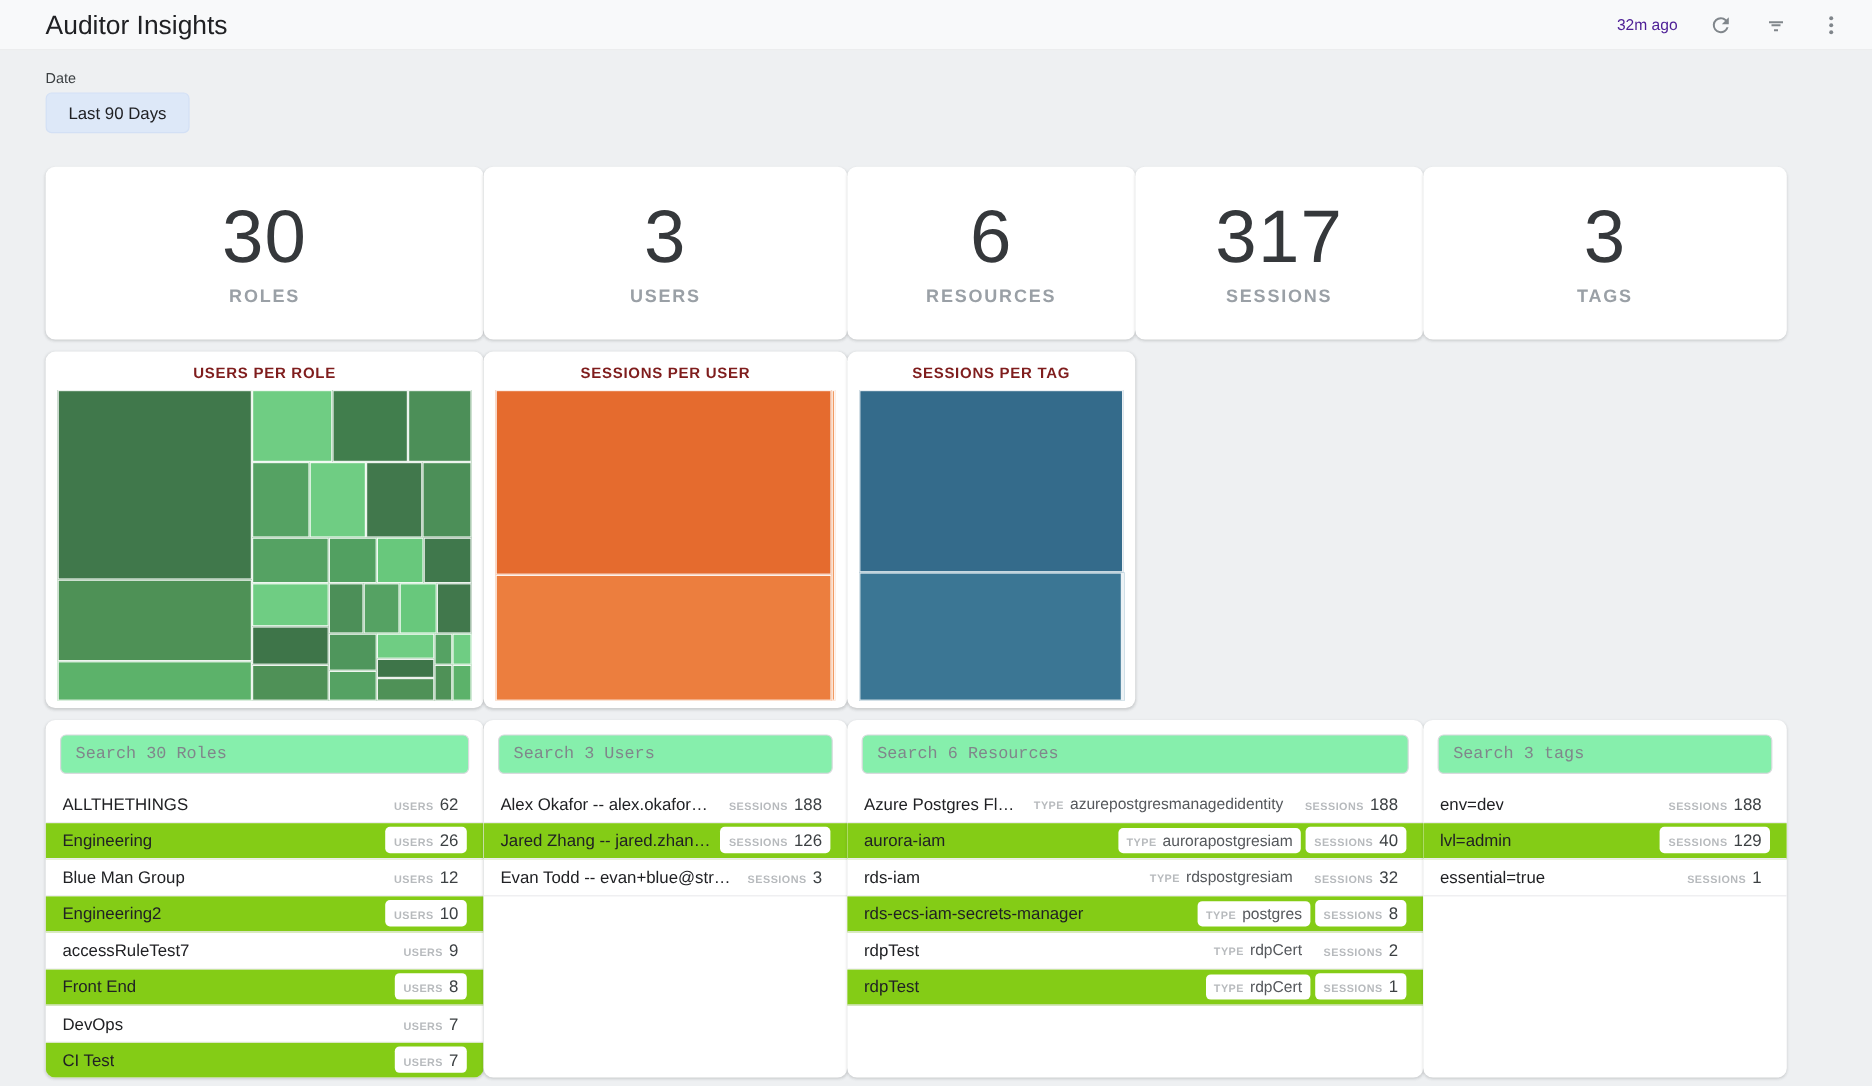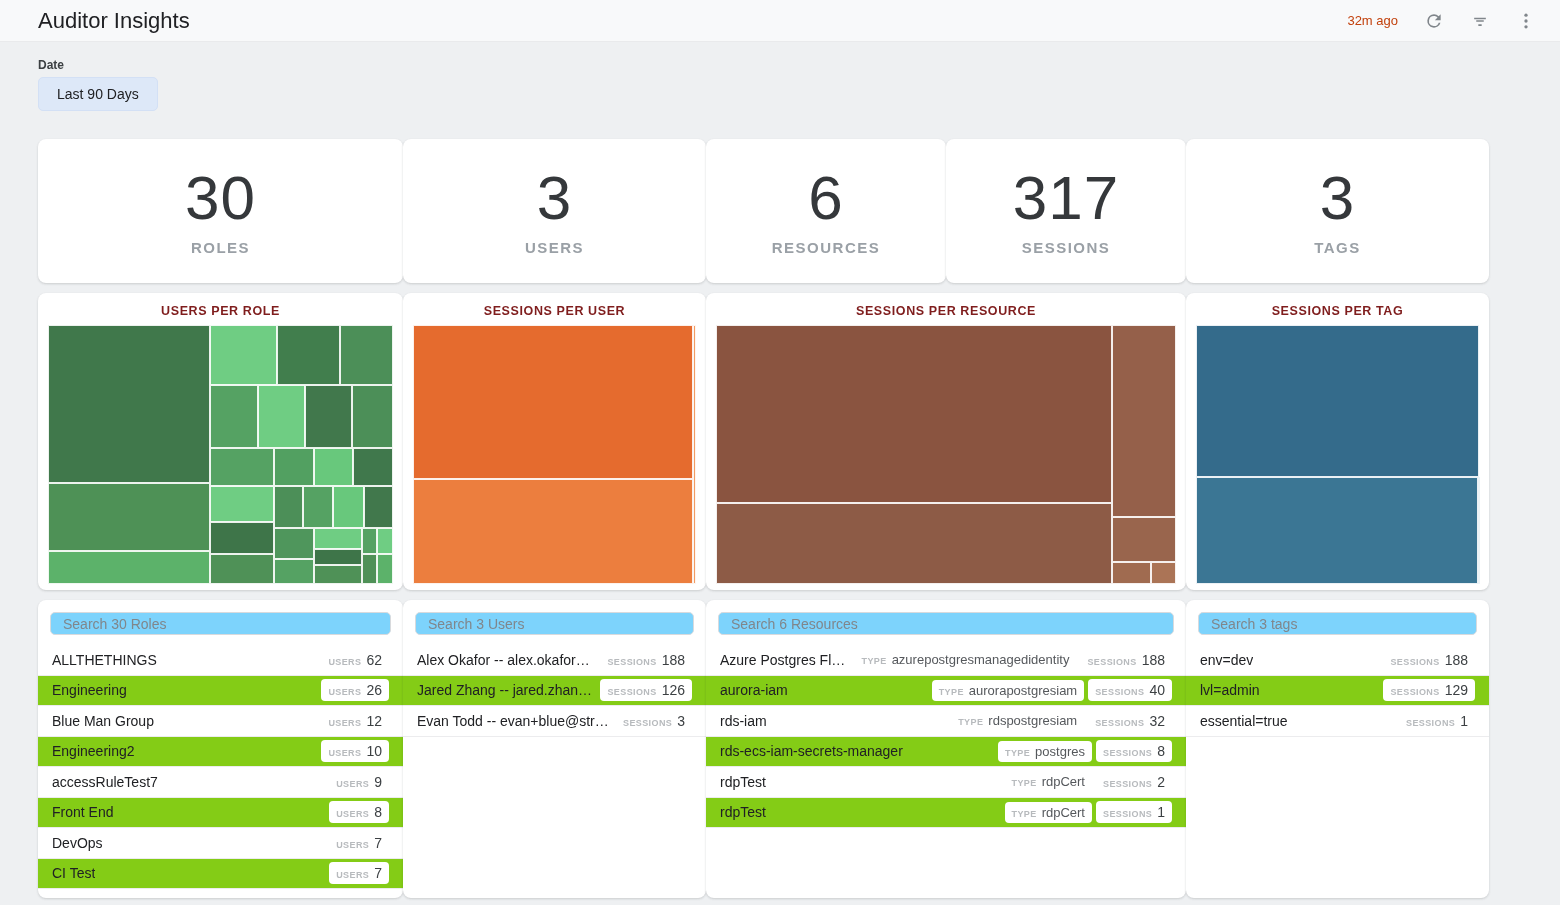--- a/index.html
+++ b/index.html
@@ -9,25 +9,25 @@
     font-family:"Liberation Sans", sans-serif;
     color:#202124;
   }
   
   .app-header {
     height:42px; background:#f8f9fa; border-bottom:1px solid #e9eaec;
     display:flex; align-items:center; padding:0 24px 0 38px;
   }
   .app-title { font-size:22px; font-weight:400; color:#202124; }
   .header-right { margin-left:auto; display:flex; align-items:center; gap:26px; }
-  .refresh-ago { font-size:13px; color:#c2410c; }
+  .refresh-ago { font-size:13px; color:#4c1d95; }
   .hicon { width:20px; height:20px; fill:#80868b; cursor:pointer; display:block; }
   
   .filter-bar { padding:16px 38px 0; }
-  .filter-label { font-size:12px; color:#3c4043; margin-bottom:5px;font-weight:bold; }
+  .filter-label { font-size:12px; color:#3c4043; margin-bottom:5px; }
   .date-chip {
     display:inline-block; background:#dde8f8; border:1px solid #d3e0f5; border-radius:5px;
     padding:8px 18px; font-size:14px; color:#202124; cursor:pointer;
   }
   
   .grid {
     margin:28px 23px 0 38px;
     display:grid;
     grid-template-columns:365px 303px 240px 240px 303px;
   }
@@ -46,23 +46,23 @@
   .chart-title {
     text-align:center; padding-top:11px; font-size:12.5px; font-weight:700;
     color:#7f1d1d; letter-spacing:.6px;
   }
   .treemap { position:absolute; left:10px; right:10px; top:32px; bottom:6px; }
   .treemap-cell { position:absolute; border:1px solid rgba(255,255,255,.9); }
   
   .list-card { height:298px; overflow:hidden; padding-top:12px; }
   .search-wrap { padding:0 12px 10px; }
   .search-input {
-    width:100%; height:23px; border:1px solid #d8dadd; border-radius:5px;
+    width:100%; height:33px; border:1px solid #d8dadd; border-radius:5px;
     padding:0 12px; font-size:14px; color:#202124; outline:none;
-    font-family:Liberation Sans, sans-serif; background:#7dd3fc;
+    font-family:Liberation Mono, monospace; background:#86efac;
   }
   .search-input::placeholder { color:#80868b; }
   .lrow {
     height:30.5px; display:flex; align-items:center; padding:0 14px;
     border-bottom:1px solid #ececee; cursor:pointer;
   }
   .lrow.alt { background:#84cc16; }
   .lname {
     font-size:14px; color:#202124; white-space:nowrap; overflow:hidden;
     text-overflow:ellipsis; flex:0 1 auto;
@@ -162,31 +162,20 @@
       </div>
   </div>
   <div class="card chart-card">
     <div class="chart-title">SESSIONS PER USER</div>
     <div class="treemap">
         <div class="treemap-cell" style="left: 0%; top: 0%; width: 98.8%; height: 59.3%; background: rgb(229, 107, 46);"></div>
         <div class="treemap-cell" style="left: 0%; top: 59.3%; width: 98.8%; height: 40.7%; background: rgb(236, 126, 62);"></div>
         <div class="treemap-cell" style="left: 98.8%; top: 0%; width: 1.2%; height: 100%; background: rgb(242, 155, 99);"></div>
       </div>
   </div>
-  <div class="card chart-card span2">
-    <div class="chart-title">SESSIONS PER RESOURCE</div>
-    <div class="treemap">
-        <div class="treemap-cell" style="left: 0%; top: 0%; width: 86%; height: 68.6%; background: rgb(138, 84, 64);"></div>
-        <div class="treemap-cell" style="left: 0%; top: 68.6%; width: 86%; height: 31.4%; background: rgb(141, 91, 70);"></div>
-        <div class="treemap-cell" style="left: 86%; top: 0%; width: 14%; height: 74%; background: rgb(149, 96, 74);"></div>
-        <div class="treemap-cell" style="left: 86%; top: 74%; width: 14%; height: 17.5%; background: rgb(153, 101, 77);"></div>
-        <div class="treemap-cell" style="left: 86%; top: 91.5%; width: 8.6%; height: 8.5%; background: rgb(160, 107, 80);"></div>
-        <div class="treemap-cell" style="left: 94.6%; top: 91.5%; width: 5.4%; height: 8.5%; background: rgb(171, 116, 86);"></div>
-      </div>
-  </div>
   <div class="card chart-card">
     <div class="chart-title">SESSIONS PER TAG</div>
     <div class="treemap">
         <div class="treemap-cell" style="left: 0%; top: 0%; width: 100%; height: 58.8%; background: rgb(52, 107, 139);"></div>
         <div class="treemap-cell" style="left: 0%; top: 58.8%; width: 99.5%; height: 41.2%; background: rgb(59, 118, 148);"></div>
         <div class="treemap-cell" style="left: 99.5%; top: 58.8%; width: 0.5%; height: 41.2%; background: rgb(74, 133, 163);"></div>
       </div>
   </div>
 </div>
 

